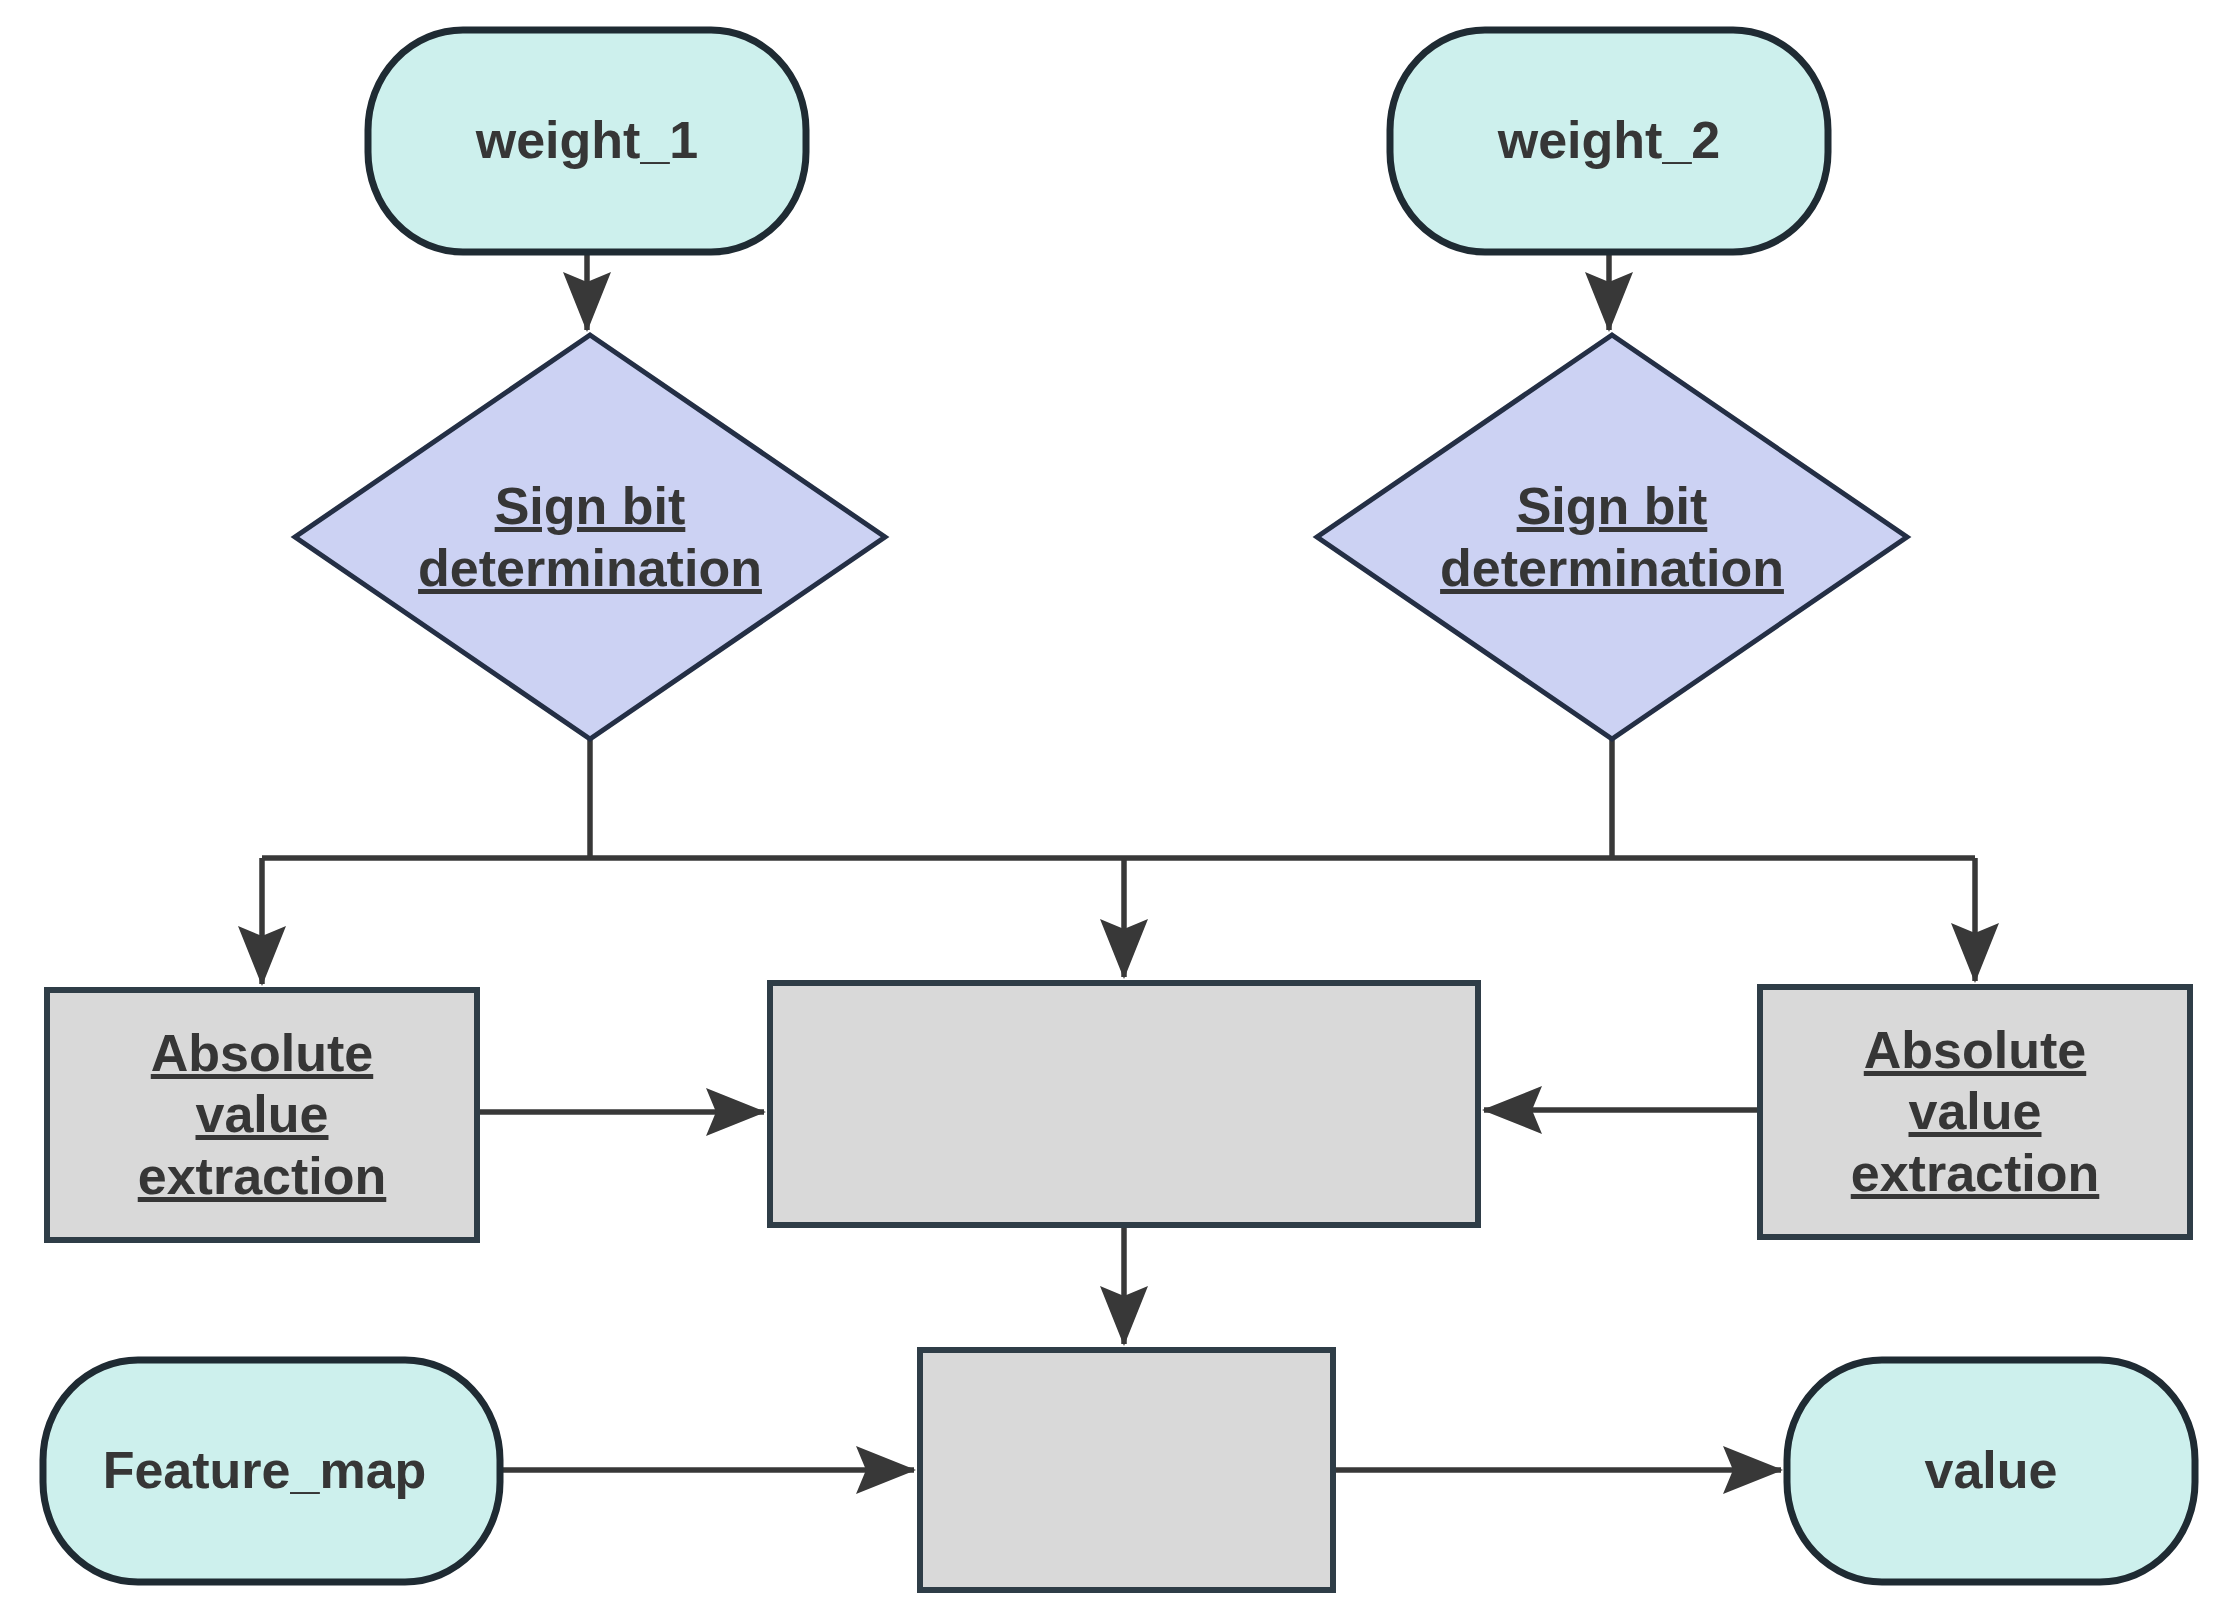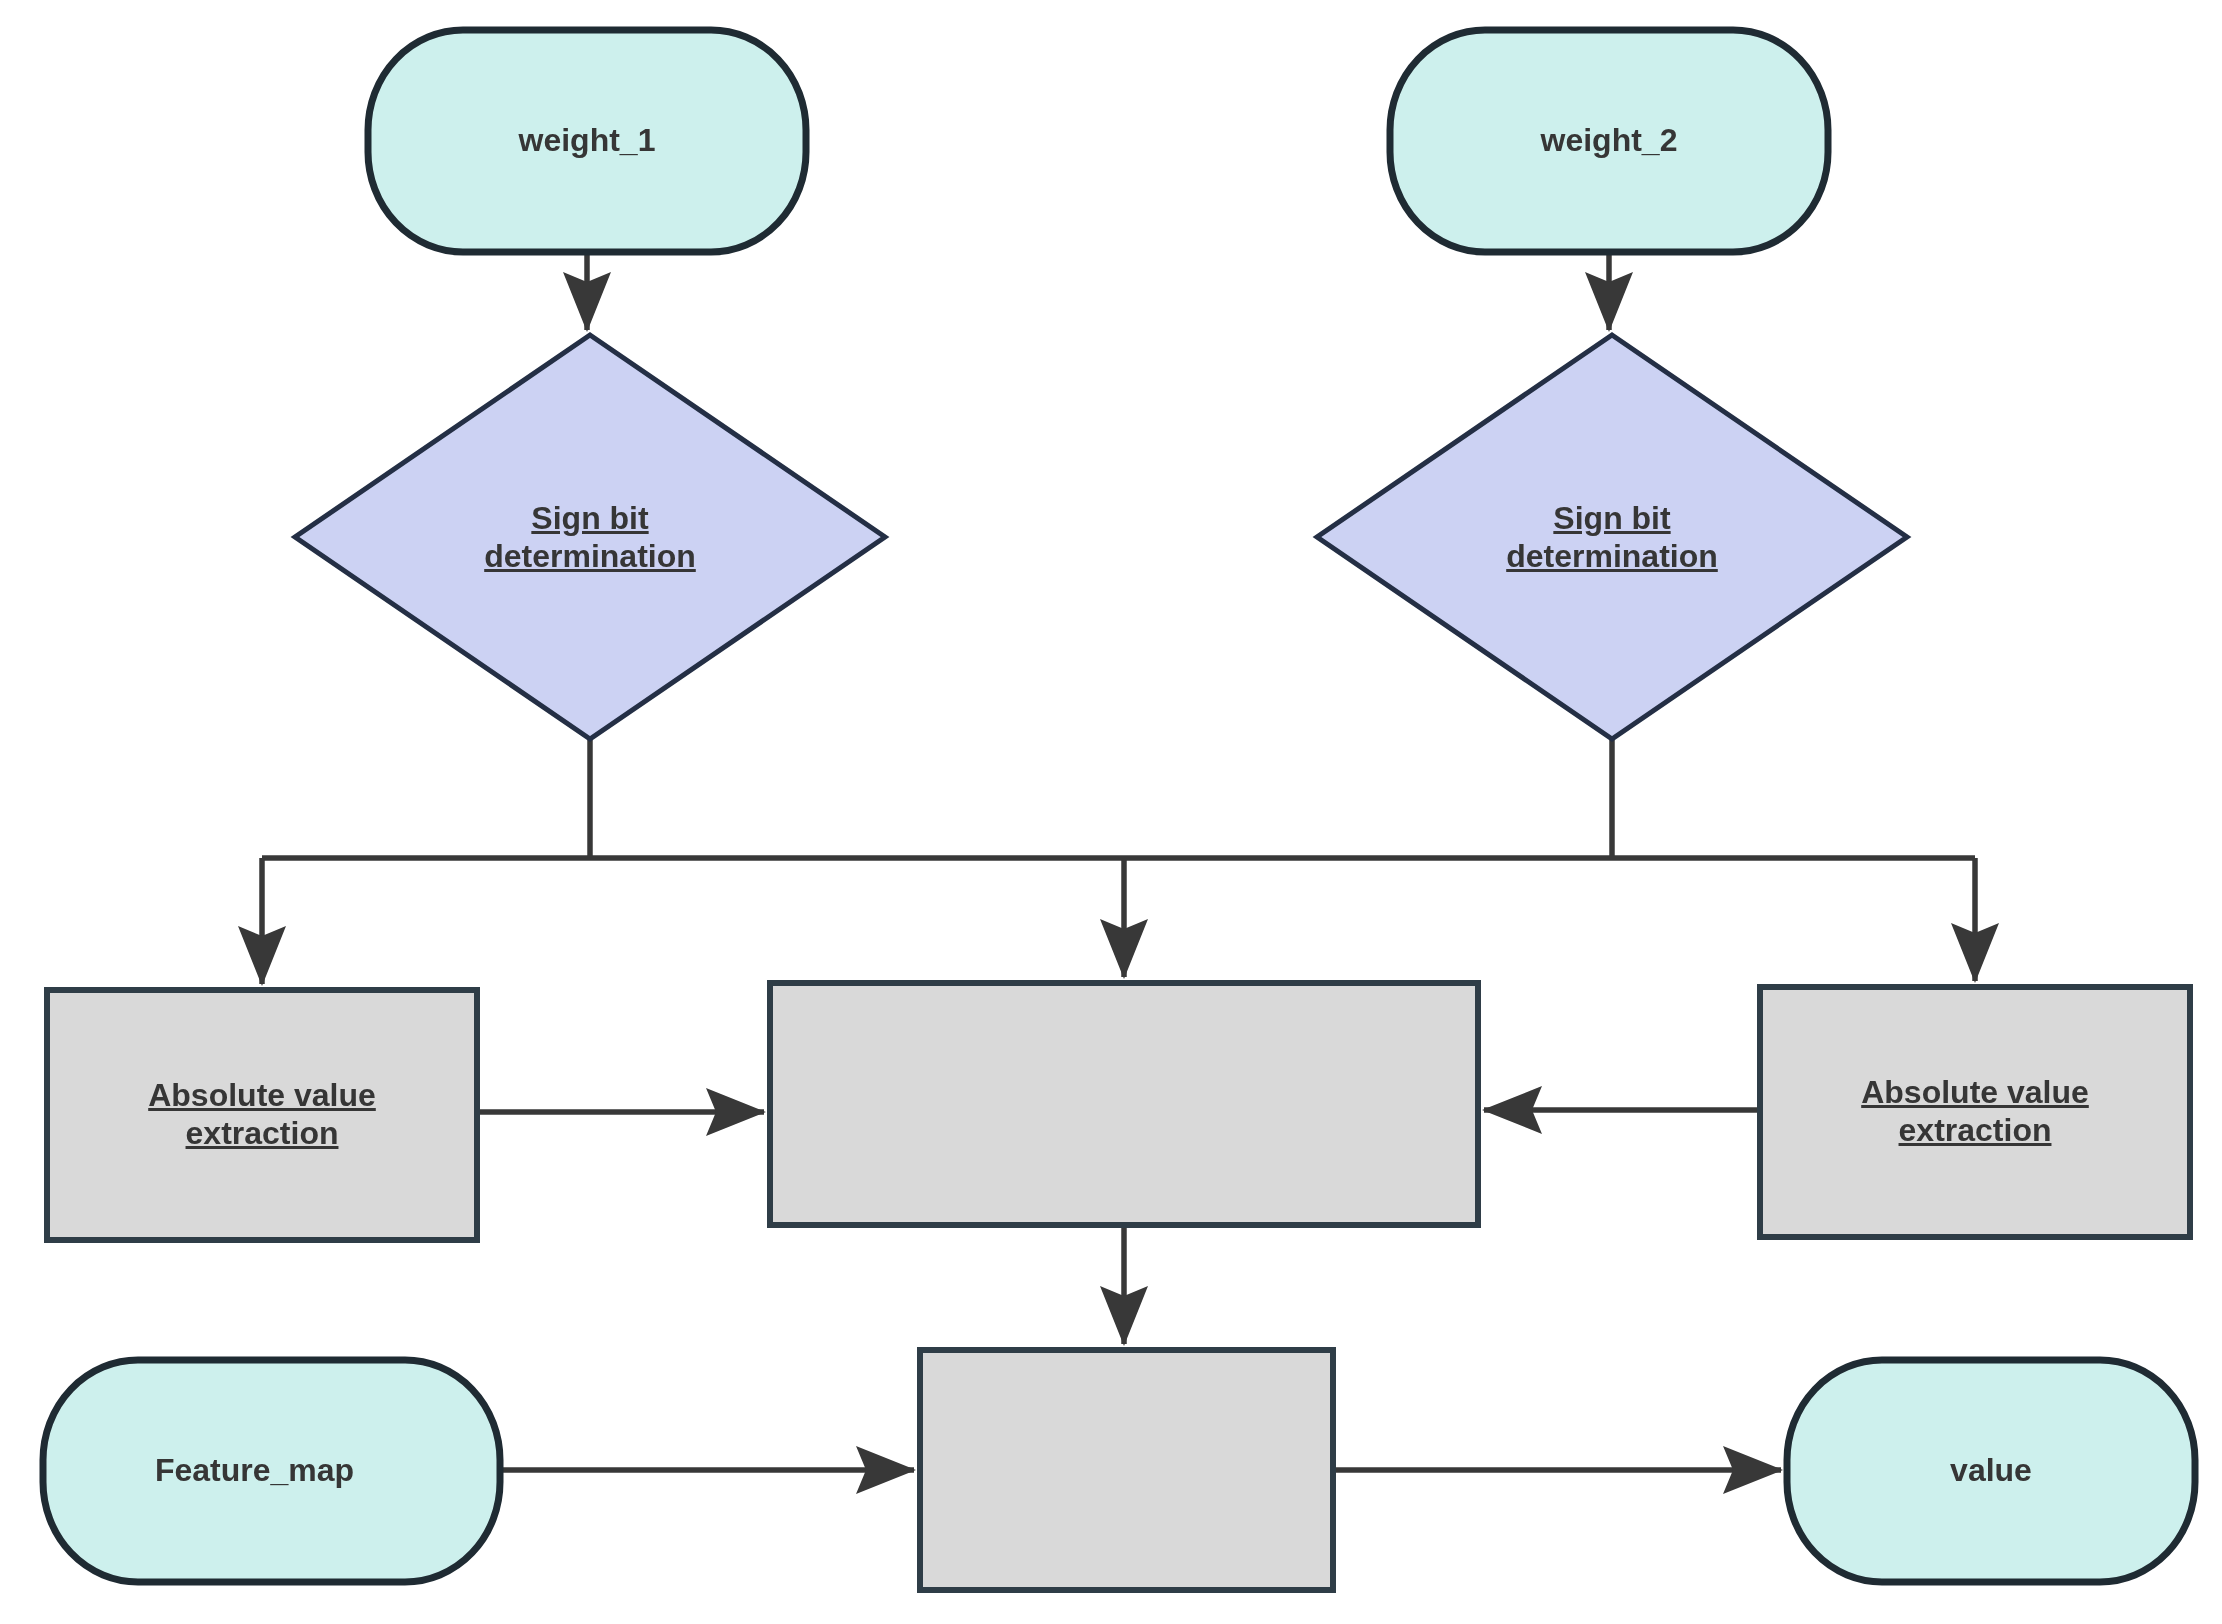--- a/index.html
+++ b/index.html
@@ -22,21 +22,21 @@
     overflow:hidden;
   }
   .canvas svg{position:absolute;left:0;top:0;}
   .shape-terminator{fill:var(--terminator_fill);stroke:var(--terminator_stroke);stroke-width:7;}
   .shape-decision{fill:var(--decision_fill);stroke:var(--decision_stroke);stroke-width:5;stroke-linejoin:miter;}
   .shape-process{fill:var(--process_fill);stroke:var(--process_stroke);stroke-width:6;}
   .connector{stroke:var(--connector_color);stroke-width:5.5;fill:none;stroke-linejoin:miter;}
   .node-label{
     position:absolute;
     display:flex;align-items:center;justify-content:center;text-align:center;
-    font-weight:bold;font-size:32px;line-height:1.18;
+    font-weight:bold;font-size:52px;line-height:1.18;
     color:var(--text_color);
     pointer-events:none;
     white-space:pre-line;
   }
   .node-label.small-wrap{padding:0 60px;box-sizing:border-box;text-decoration:underline;}
 </style>
 </head>
 <body>
 
 <div class="canvas">
@@ -83,16 +83,16 @@
 
   <div class="node-label" style="left:368px;top:30px;width:438px;height:222px;">weight_1</div>
   <div class="node-label" style="left:1390px;top:30px;width:438px;height:222px;">weight_2</div>
 
   <div class="node-label small-wrap" style="left:370px;top:345px;width:440px;height:385px;">Sign bit determination</div>
   <div class="node-label small-wrap" style="left:1392px;top:345px;width:440px;height:385px;">Sign bit determination</div>
 
   <div class="node-label small-wrap" style="left:47px;top:990px;width:430px;height:250px;">Absolute value extraction</div>
   <div class="node-label small-wrap" style="left:1760px;top:987px;width:430px;height:250px;">Absolute value extraction</div>
 
-  <div class="node-label" style="left:26px;top:1360px;width:457px;height:222px;">Feature_map</div>
+  <div class="node-label" style="left:36px;top:1360px;width:457px;height:222px;">Feature_map</div>
   <div class="node-label" style="left:1787px;top:1360px;width:408px;height:222px;">value</div>
 
 </div>
 
 </body></html>

